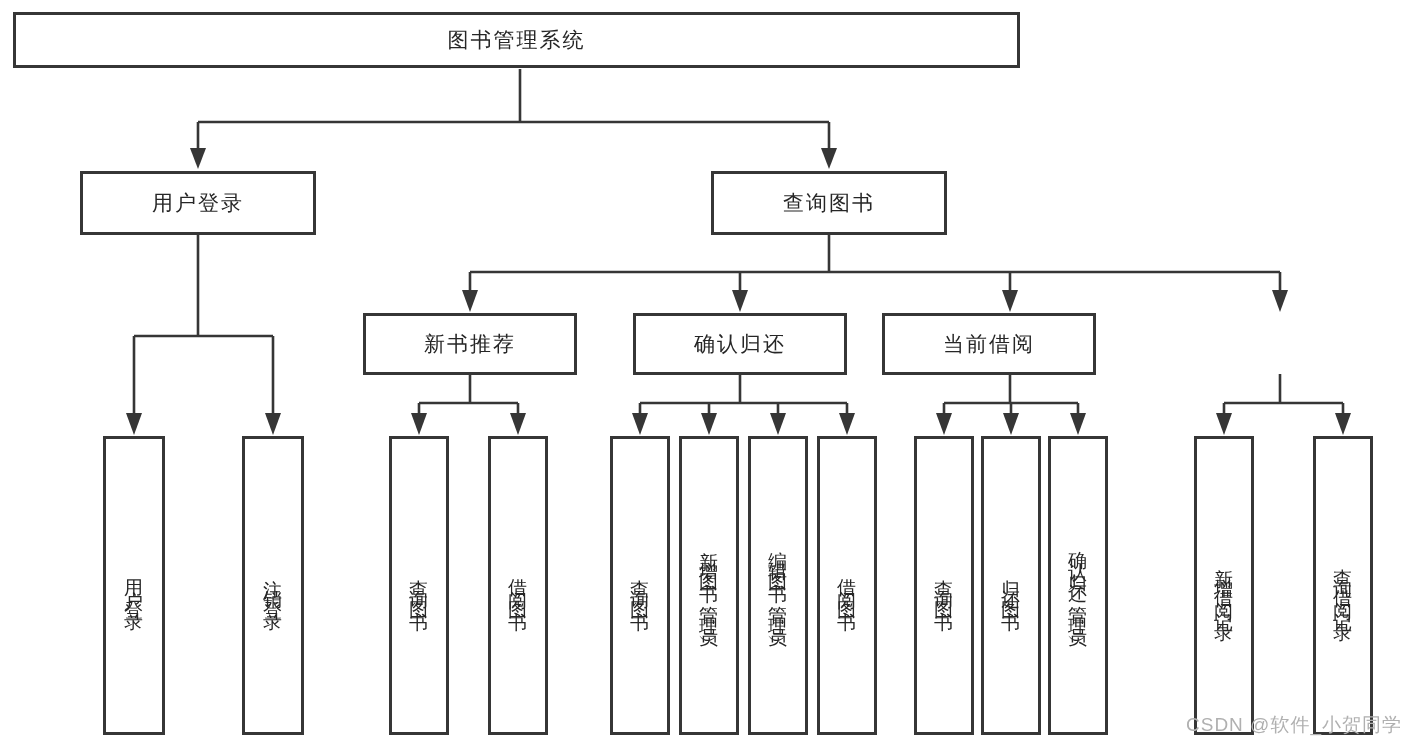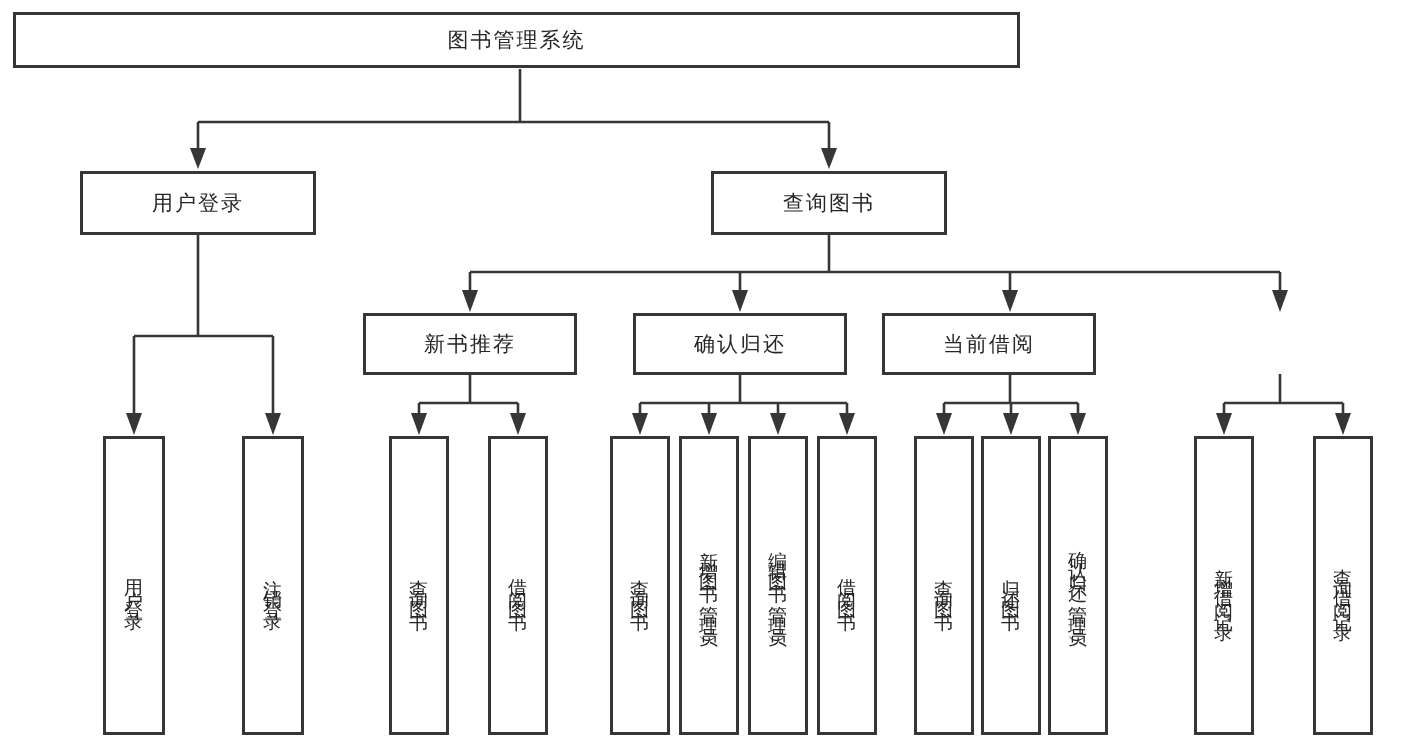--- a/index.html
+++ b/index.html
@@ -157,14 +157,15 @@
     <span class="vtext">确认归还（管理员）</span>
   </div>
 
   <div class="box leaf" style="left:1194px">
     <span class="vtext">新增借阅记录</span>
   </div>
   <div class="box leaf" style="left:1313px">
     <span class="vtext">查询借阅记录</span>
   </div>
 
+  <div class="watermark">CSDN @软件_小贺同学</div>
 
 </div>
 
 </body></html>

